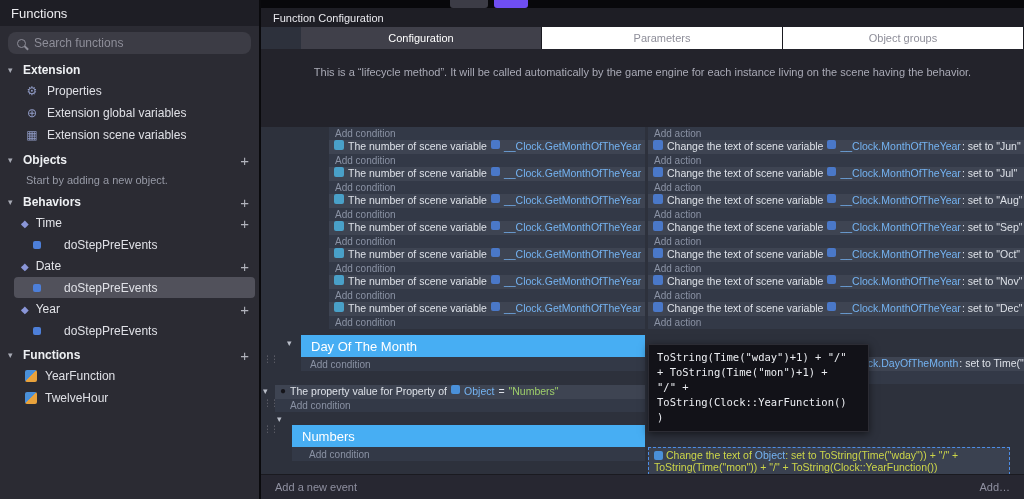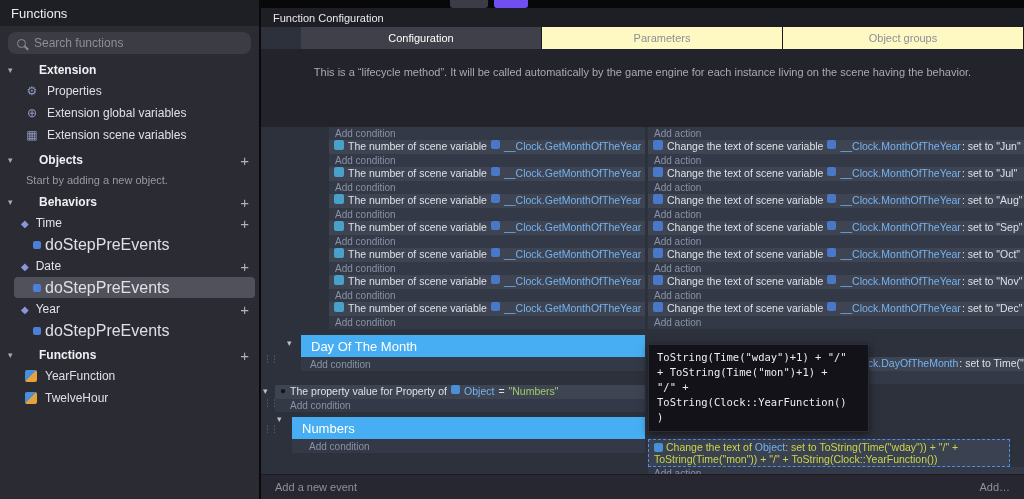--- a/index.html
+++ b/index.html
@@ -13,52 +13,52 @@
               display:flex; align-items:center; padding-left:11px; }
   .search { margin:6px 8px; height:22px; background:#3c3c45; border-radius:8px;
             display:flex; align-items:center; padding-left:9px; gap:8px; }
   .mag { width:9px; height:9px; border:1.5px solid #8e8e99; border-radius:50%; position:relative; flex:none; }
   .mag::after { content:""; position:absolute; width:5px; height:1.5px; background:#8e8e99;
                 transform:rotate(45deg); right:-4px; bottom:-2px; }
   .search input { background:transparent; border:none; outline:none; color:#c8c8d0;
                   font-size:12px; width:190px; font-family:"Liberation Sans", sans-serif; }
   .search input::placeholder { color:#8e8e99; }
   .section-h { height:20px; display:flex; align-items:center; gap:6px; padding:0 10px 0 8px; }
-  .section-h .lbl { font-weight:bold; font-size:12px; color:#eef0f3;margin-left:16px; }
+  .section-h .lbl { font-weight:bold; font-size:12px; color:#eef0f3; }
   .chev { font-size:9px; color:#a7aab4; width:9px; }
   .grow { flex:1; }
   .plus { font-size:15px; color:#b2b4bd; line-height:1; }
   .item { height:22px; display:flex; align-items:center; gap:8px; padding-left:25px;
           font-size:12px; color:#dfe0e6; }
   .item .glyph { width:14px; text-align:center; font-size:12px; color:#8f9ac4; }
   .empty-txt { height:20px; display:flex; align-items:center; padding-left:26px;
                font-size:11px; color:#979aa6; }
   .b-row { height:22px; display:flex; align-items:center; gap:7px; padding:0 10px 0 21px;
            font-size:12px; color:#e3e4e9; }
   .b-glyph { font-size:10px; color:#8a96d8; }
-  .child { height:21px; margin:0 4px 0 14px; display:flex; align-items:center; gap:4px;
-           padding-left:19px; border-radius:4px; font-size:16px; color:#dfe0e6; }
+  .child { height:21px; margin:0 4px 0 14px; display:flex; align-items:center; gap:23px;
+           padding-left:19px; border-radius:4px; font-size:12px; color:#dfe0e6; }
   .child.selected { background:#51515b; }
   .dot-ic { width:8px; height:8px; border-radius:2px; background:#4d7fd9; flex:none; }
   .fn-ic { width:12px; height:12px; border-radius:2px; flex:none;
            background:linear-gradient(135deg,#4a90d9 50%,#e8a23c 50%); }
   .mt2 { margin-top:2px; } .mt4 { margin-top:4px; }
 
   
   #right { position:absolute; left:261px; top:0; width:763px; height:456px;
            background:#2d313c; display:flex; flex-direction:column; }
   .strip { height:8px; background:#08080b; position:relative; flex:none; }
   .cutbtn { position:absolute; top:0; height:8px; border-radius:0 0 3px 3px; }
   .cut1 { left:189px; width:38px; background:#3c3c46; }
   .cut2 { left:233px; width:34px; background:#6f4ef2; }
   .r-header { height:19px; background:#1e1e25; color:#e9e9ee; font-size:11px;
               display:flex; align-items:center; padding-left:12px; flex:none; }
   .tabs { display:flex; height:22px; flex:none;padding-left:40px; }
   .tab { flex:1; display:flex; align-items:center; justify-content:center; font-size:11px;
-         color:#8e8e99; background:#fef9c3; border-right:1px solid #1a1a20; }
+         color:#8e8e99; background:#ffffff; border-right:1px solid #1a1a20; }
   .tab.selected { background:#40404a; color:#ffffff; }
   .desc { height:78px; background:#23232b; text-align:center; padding-top:17px;
           font-size:11px; color:#a9aab6; flex:none; }
 
   
   .sheet { height:347px; background:#2d313c; position:relative; overflow:hidden; flex:none; }
   .ev { display:flex; align-items:flex-start; }
   .c-col { width:316px; margin-left:68px; margin-right:3px; }
   .c-col-day { width:344px; margin-left:40px; margin-right:3px; }
   .c-col-prop { width:370px; margin-left:14px; margin-right:3px; }
@@ -73,21 +73,21 @@
   .chip { width:10px; height:10px; border-radius:2px; flex:none; }
   .chip.s { width:9px; height:9px; }
   .teal { background:#49a0c8; } .blue { background:#4a78c8; } .obj { background:#4a90d9; }
   .var { color:#74b3f2; }
   .green { color:#9ecf6a; }
   .tight { margin-left:-3px; }
   .bullet { color:#15151a; font-size:10px; }
   .group-bar { height:22px; background:#47aef3; color:#ffffff; font-size:13px;
                display:flex; align-items:center; padding:0 10px; }
   .bar-day { margin-left:40px; width:344px; margin-top:6px; }
-  .bar-num { margin-left:31px; width:353px; margin-top:5px; }
+  .bar-num { margin-left:31px; width:353px; margin-top:13px; }
   .mt1 { margin-top:1px; }
   .sel-cell { width:362px; border:1px dashed #4d8ee8; background:#3a4150; padding:1px 5px; }
   .sel-line { height:12px; display:flex; gap:3px; align-items:center; font-size:10.5px;
               color:#dde1e8; white-space:nowrap; overflow:hidden; }
   .hl { color:#cdd649; }
   .g-deco { position:absolute; font-size:9px; color:#b9bec8; }
   .g-handle { position:absolute; font-size:9px; color:#6b6b76; letter-spacing:-2px; }
 
   
   .tooltip { position:absolute; left:648px; top:344px; width:221px; background:#121218;

